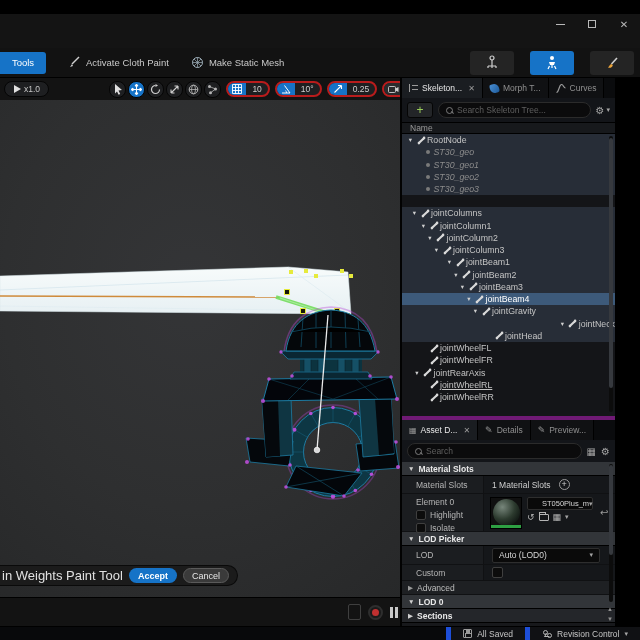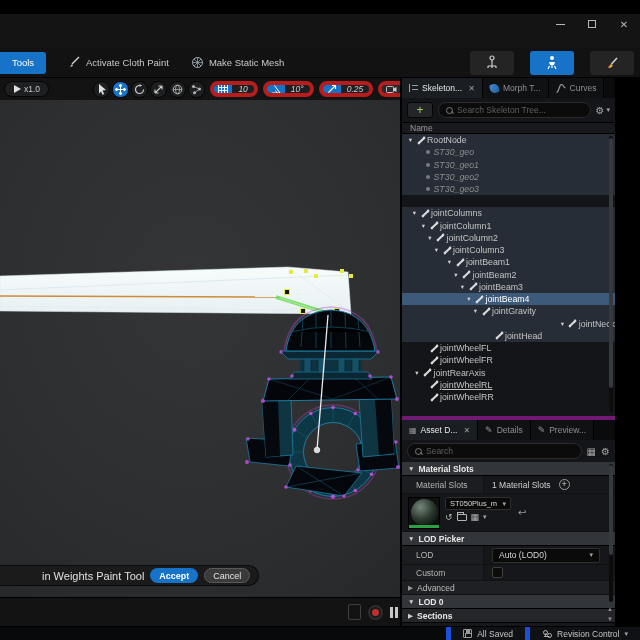--- a/index.html
+++ b/index.html
@@ -23,28 +23,28 @@
   .asset-btn.active{background:#1673c7;}
 
   
   .viewport{position:absolute;left:0;top:78px;width:425px;height:519px;background:#2e2f30;overflow:hidden;}
   .vp-toolbar{position:absolute;left:0;top:0;width:425px;height:22px;background:#131313;display:flex;align-items:center;padding:0 4px;gap:3px;}
   .pill{height:16px;background:#1e1f21;border:1px solid #050505;border-radius:9px;display:flex;align-items:center;padding:0 5px;gap:3px;font-size:8.5px;color:#c5c5c5;}
   .play-pill{padding:0 8px;}
   .tool-cluster{margin-left:auto;display:flex;gap:2px;align-items:center;}
   .tool-btn{width:17px;height:17px;border-radius:8px;background:#1e1f21;border:1px solid #050505;display:flex;align-items:center;justify-content:center;}
   .tool-btn.active{background:#1673c7;}
-  .snap-pill{height:16px;border:4px solid #b91c1c;border-radius:9px;background:#1e1f21;display:flex;align-items:center;overflow:hidden;margin-left:3px;font-style:italic;}
+  .snap-pill{height:16px;border:2px solid #b91c1c;border-radius:9px;background:#1e1f21;display:flex;align-items:center;overflow:hidden;margin-left:3px;}
   .snap-ico{width:18px;height:16px;background:#1673c7;display:flex;align-items:center;justify-content:center;}
   .snap-ico.off{background:#2a2b2d;}
   .snap-val{padding:0 6px;font-size:8.5px;color:#cfcfcf;}
   .scene{position:absolute;left:0;top:22px;}
 
   .paint-overlay{position:absolute;left:0;top:487px;height:21px;background:#1b1b1b;border:1px solid #0a0a0a;border-left:none;border-radius:0 11px 11px 0;display:flex;align-items:center;gap:6px;padding:0 8px 0 2px;}
-  .paint-overlay .plabel{font-size:11px;color:#e0e0e0;white-space:nowrap;margin-left:40px;}
+  .paint-overlay .plabel{font-size:13px;color:#e0e0e0;white-space:nowrap;}
   .btn-accept{height:15px;padding:0 9px;background:#1673c7;border-radius:8px;color:#fff;font-size:9px;font-weight:bold;display:flex;align-items:center;}
   .btn-cancel{height:15px;padding:0 8px;background:#3a3a3a;border:1px solid #5a5a5a;border-radius:8px;color:#e6e6e6;font-size:9px;display:flex;align-items:center;}
 
   
   .vp-strip{position:absolute;left:0;top:597px;width:425px;height:29px;background:#131313;border-top:1px solid #000;display:flex;align-items:center;justify-content:flex-end;gap:7px;padding-right:10px;}
   .mini-box{width:13px;height:16px;border:1px solid #3f3f3f;border-radius:2px;}
   .rec-btn{width:15px;height:15px;border-radius:50%;background:#1a1a1a;border:2px solid #2e2e2e;display:flex;align-items:center;justify-content:center;}
   .rec-dot{width:7px;height:7px;border-radius:50%;background:#c03030;}
   .pause-btn{display:flex;gap:2px;}
   .pause-btn i{display:block;width:3px;height:11px;background:#c9c9c9;}
@@ -97,21 +97,21 @@
   .prop-right{flex:1;background:#15171a;display:flex;align-items:center;padding-left:8px;font-size:8.5px;color:#cfcfcf;gap:8px;}
   .plus-circle{width:11px;height:11px;border:1px solid #9a9a9a;border-radius:50%;color:#cfcfcf;font-size:9px;line-height:9px;display:flex;align-items:center;justify-content:center;}
   .chk{width:10px;height:10px;background:#0c0c0c;border:1px solid #3f3f3f;border-radius:2px;flex:none;}
   .elem-left{width:82px;background:#1b1d20;padding:3px 0 0 14px;flex:none;border-right:1px solid #101113;font-size:8.5px;color:#b5b5b5;}
   .elem-left .cbrow{display:flex;align-items:center;gap:4px;margin-top:3px;padding-left:0px;}
   .elem-right{flex:1;background:#15171a;display:flex;gap:5px;padding:3px 4px 3px 6px;}
   .thumb{width:32px;height:32px;background:#101010;border:1px solid #000;position:relative;flex:none;}
   .thumb .sphere{position:absolute;left:2px;top:1px;width:27px;height:27px;border-radius:50%;background:radial-gradient(circle at 35% 30%,#77867b,#2c3a2e 48%,#0b100e 85%);}
   .thumb .ubar{position:absolute;left:0;bottom:0;width:100%;height:3px;background:#2ea043;}
   .matcol{display:flex;flex-direction:column;gap:2px;}
-  .mat-dd{width:66px;height:13px;background:#0a0a0a;border:1px solid #2e2e2e;border-radius:2px;display:flex;align-items:center;justify-content:space-between;padding:0 4px;font-size:7.5px;color:#d5d5d5;white-space:nowrap;}
+  .mat-dd{width:66px;height:13px;background:#0a0a0a;border:1px solid #2e2e2e;border-radius:2px;display:flex;align-items:center;justify-content:space-between;padding:0 14px;font-size:7.5px;color:#d5d5d5;white-space:nowrap;}
   .mat-icons{display:flex;align-items:center;gap:4px;color:#b5b5b5;font-size:9px;}
   .folder-ic{position:relative;width:10px;height:7px;border:1px solid #b5b5b5;border-radius:1px;}
   .folder-ic::before{content:"";position:absolute;left:-1px;top:-3px;width:5px;height:2px;border:1px solid #b5b5b5;border-bottom:none;}
   .reset-arrow{margin-left:2px;color:#9a9a9a;font-size:10px;align-self:center;}
   .dd{height:15px;background:#0a0a0a;border:1px solid #2e2e2e;border-radius:2px;display:flex;align-items:center;justify-content:space-between;padding:0 6px;font-size:8.5px;color:#d5d5d5;width:108px;}
   .adv-row{height:14px;background:#1e2023;border-bottom:1px solid #101113;display:flex;align-items:center;gap:4px;padding-left:6px;font-size:8.5px;color:#bdbdbd;}
   .det-scroll{position:absolute;right:2px;top:386px;width:4px;height:138px;background:#0c0c0c;border-radius:2px;}
   .det-scroll i{position:absolute;left:0;top:1px;width:4px;height:90px;background:#36393e;border-radius:2px;}
   .corner-arrows{position:absolute;right:1px;top:528px;width:8px;display:flex;flex-direction:column;gap:4px;align-items:center;color:#8f8f8f;font-size:6px;}
 
@@ -689,20 +689,31 @@
         <span>Material Slots</span>
       </div>
       <div class="prop-row" style="height:18px;">
         <div class="prop-left">Material Slots</div>
         <div class="prop-right">
           <span>1 Material Slots</span>
           <span class="plus-circle">+</span>
         </div>
       </div>
       <div class="prop-row" style="height:38px;">
+        <div class="elem-left">
+          <div>Element 0</div>
+          <div class="cbrow">
+              <span class="chk"></span>
+              <span>Highlight</span>
+            </div>
+          <div class="cbrow">
+              <span class="chk"></span>
+              <span>Isolate</span>
+            </div>
+        </div>
         <div class="elem-right">
           <div class="thumb">
               <span class="sphere"></span>
               <span class="ubar"></span>
             </div>
           <div class="matcol">
             <div class="mat-dd">
               <span>ST050Plus_m</span>
               <span class="caret">▾</span>
             </div>

